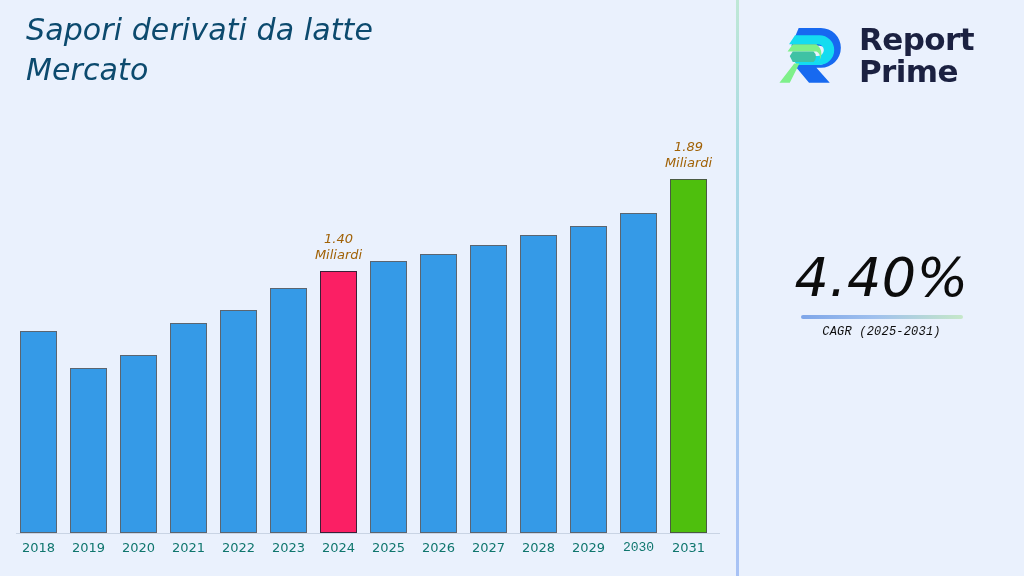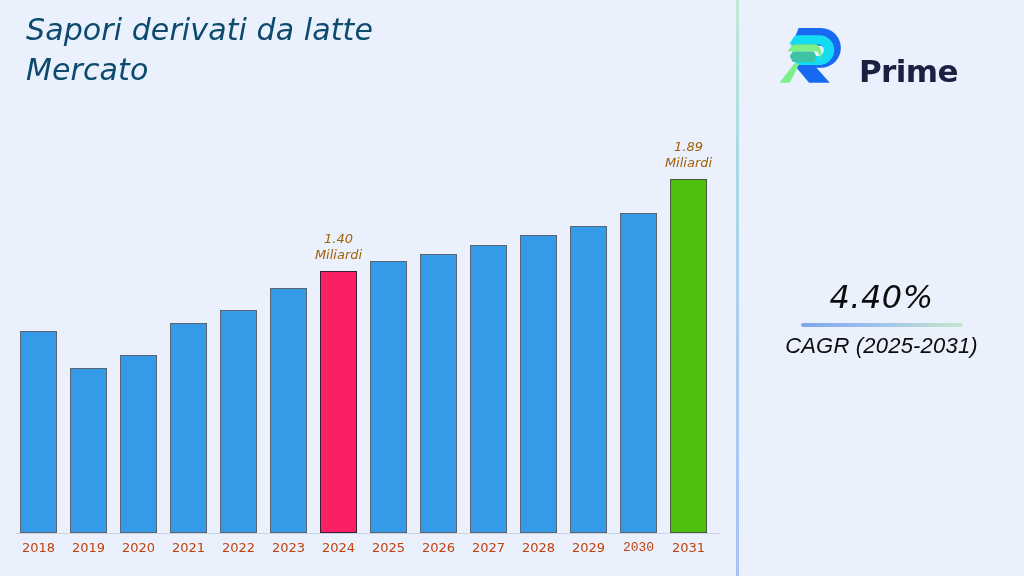--- a/index.html
+++ b/index.html
@@ -81,21 +81,21 @@
     white-space: pre-line;
     pointer-events: none;
   }
 
   .tick-label {
     position: absolute;
     top: 540px;
     text-align: center;
     font-family: "DejaVu Sans", "Liberation Sans", sans-serif;
     font-size: 13px;
-    color: #c2410c;
+    color: #0f766e;
   }
 
   
   .v-divider {
     position: absolute;
     left: 736px;
     top: 0;
     width: 3px;
     height: 576px;
     background: linear-gradient(to bottom, #bfe8d6 0%, #a9dbe3 25%, #aacdf0 60%, #a8c2f5 100%);
@@ -139,38 +139,37 @@
     position: absolute;
     left: 0;
     top: 248px;
     width: 285px;
     text-align: center;
   }
   .cagr-value {
     font-family: "DejaVu Sans", "Liberation Sans", sans-serif;
     font-style: italic;
     font-weight: 400;
-    font-size: 32px;
+    font-size: 54px;
     line-height: 1.1;
     color: #0c0c0c;
     letter-spacing: 0.5px;
-    margin-top: 32px;
   }
   .cagr-rule {
     margin: 8px auto 6px auto;
     width: 162px;
     height: 4px;
     border-radius: 2px;
     background: linear-gradient(to right, #7ea6e9 0%, #9fc0ee 45%, #c6e8c9 100%);
   }
   .cagr-caption {
-    font-family: Liberation Sans, sans-serif;
-    font-style: italic;
-    font-weight: 400;
-    font-size: 22px;
+    font-family: Liberation Mono, monospace;
+    font-style: italic;
+    font-weight: 400;
+    font-size: 12px;
     color: #0c0c0c;
     letter-spacing: 0.2px;
   }
 </style>
 </head>
 <body>
 
 <div id="root">
 
   <div class="chart-panel">
@@ -226,21 +225,21 @@
           <path d="M32 12 H62 A27 27 0 0 1 62 66 H56 L74 86 H46 L26 62 H60 A13 13 0 0 0 60 36 H22 Z" fill="#1769f0"></path>
 
           <path d="M27 22 H60 A20 20 0 0 1 60 62 H30 L20 50 H58 A8 8 0 0 0 58 34 H19 Z" fill="#14dcf0"></path>
 
           <path d="M17 44 H56 A9 9 0 0 1 56 60 H26 L6 86 H20 L33 60 H56 A16 16 0 0 0 56 34 H24 Z" fill="#7ef08a"></path>
 
           <path d="M24 44 H52 A9 9 0 0 1 52 58 H31 L24 58 L20 50 Z" fill="#3fc2a4"></path>
         </svg>
       </span>
       <span class="logo-text">
-        <br>
+        <span>Report</span><br>
         <span>Prime</span>
       </span>
     </div>
 
     <div class="cagr-block">
       <div class="cagr-value">4.40%</div>
       <div class="cagr-rule"></div>
       <div class="cagr-caption">CAGR (2025-2031)</div>
     </div>
 

